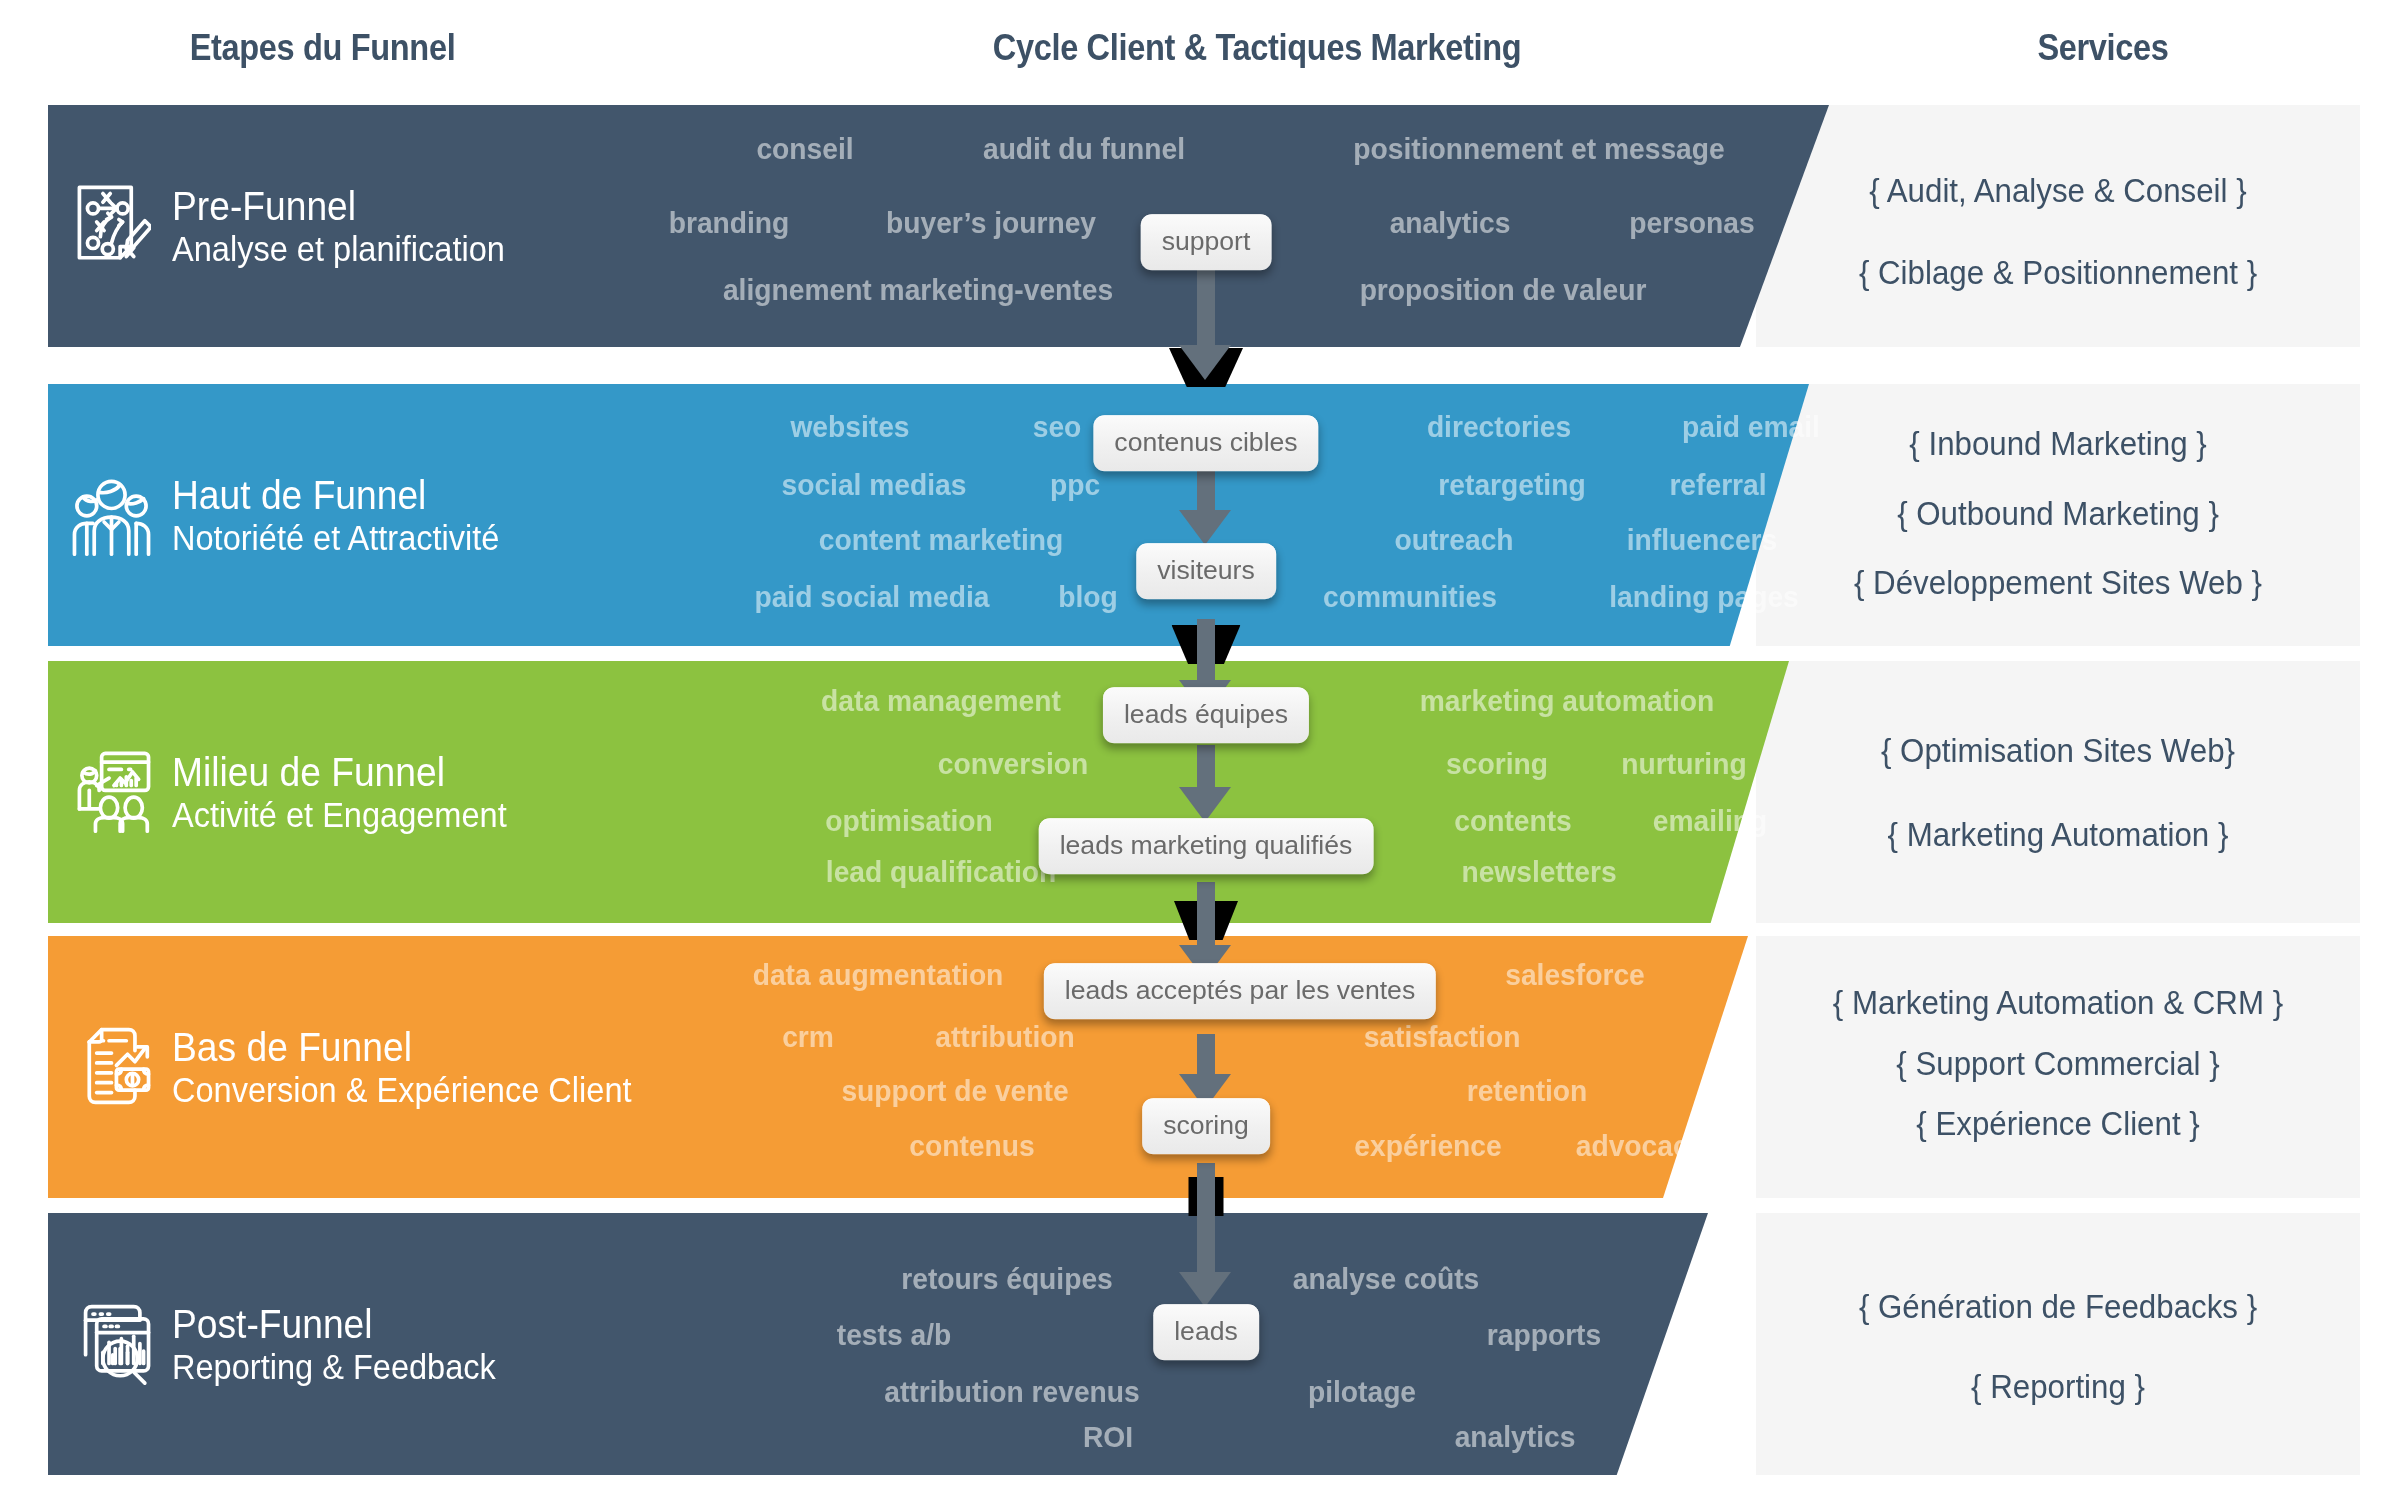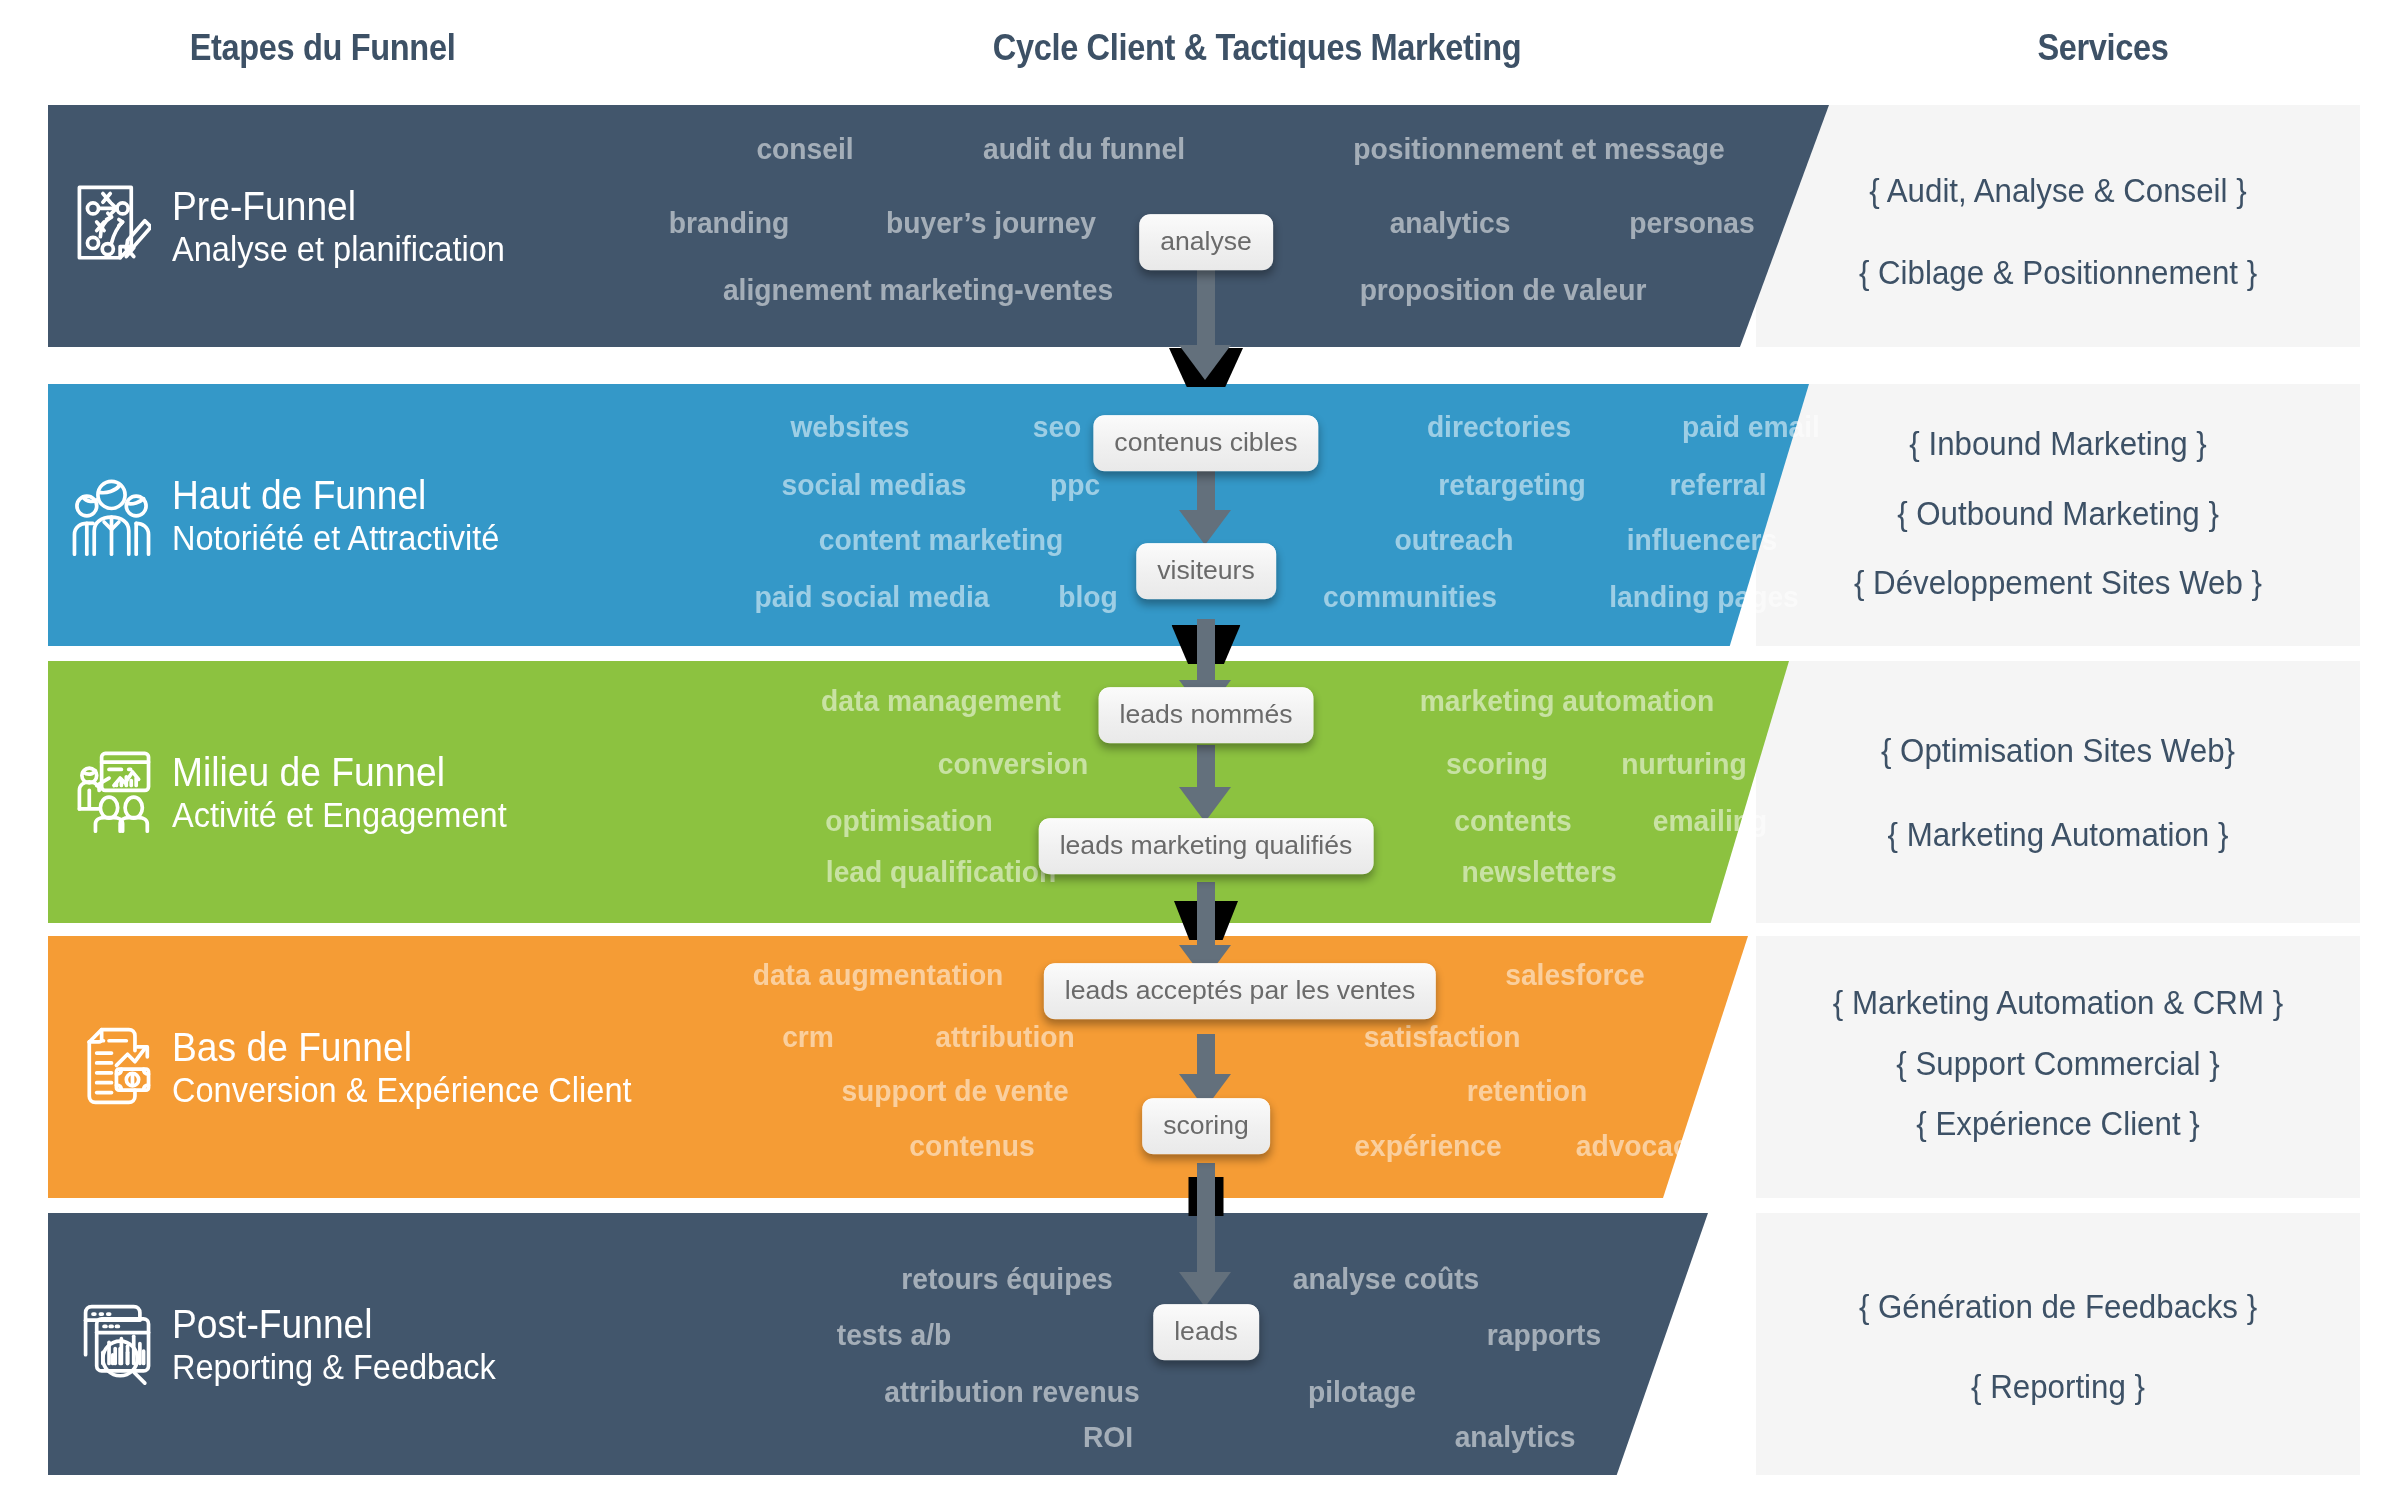--- a/index.html
+++ b/index.html
@@ -403,23 +403,23 @@
   <div class="arrow" style="left:1206px; top:1034px; width:56px; height:93px;">
     <div class="shaft" style="height:40px;"></div>
     <div class="head" style="top:40px;"></div>
   </div>
 
   <div class="arrow" style="left:1206px; top:1163px; width:56px; height:149px;">
     <div class="shaft" style="height:109px;"></div>
     <div class="head" style="top:109px;"></div>
   </div>
 
-  <div class="pill" style="left:1206px; top:242px;">analyse</div>
+  <div class="pill" style="left:1206px; top:242px;">support</div>
   <div class="pill" style="left:1206px; top:443px;">contenus cibles</div>
   <div class="pill" style="left:1206px; top:571px;">visiteurs</div>
-  <div class="pill" style="left:1206px; top:715px;">leads nommés</div>
+  <div class="pill" style="left:1206px; top:715px;">leads équipes</div>
   <div class="pill" style="left:1206px; top:846px;">leads marketing qualifiés</div>
   <div class="pill" style="left:1240px; top:991px;">leads acceptés par les ventes</div>
   <div class="pill" style="left:1206px; top:1126px;">scoring</div>
   <div class="pill" style="left:1206px; top:1332px;">leads</div>
 
 </div>
 
 
 </body></html>

